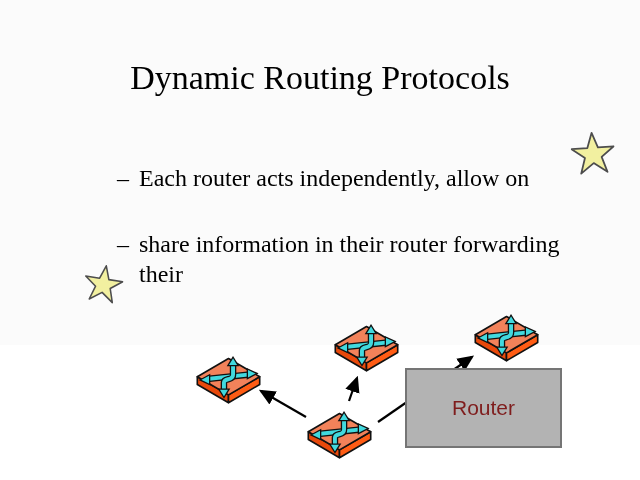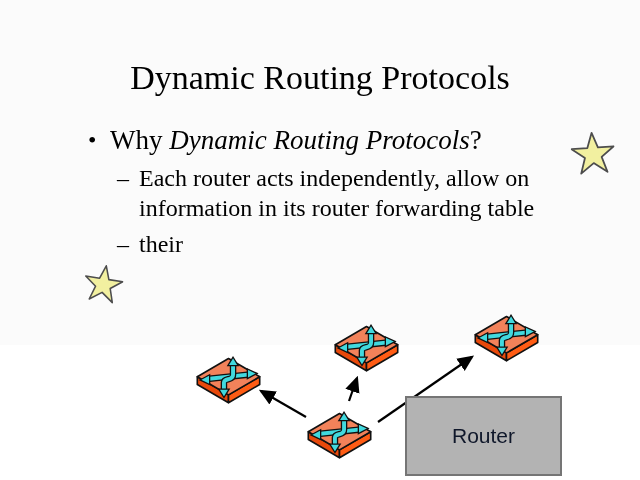--- a/index.html
+++ b/index.html
@@ -23,22 +23,22 @@
   .star svg{display:block;}
 
   .router{position:absolute;width:65px;height:52px;}
   .router svg{display:block;width:65px;height:52px;}
 
   .connectors{position:absolute;left:0;top:0;width:640px;height:480px;pointer-events:none;}
 
   .label-box{position:absolute;left:405px;top:368px;width:153px;height:76px;
              background:#b3b3b3;border:2px solid #757575;
              font-family:"Liberation Sans","DejaVu Sans",sans-serif;
-             font-size:21px;line-height:26px;text-align:center;color:#0f172a;
-             display:flex;flex-direction:column;justify-content:center;margin-top:28px;}
+             font-size:21px;line-height:26px;text-align:center;color:#7f1d1d;
+             display:flex;flex-direction:column;justify-content:center;}
   .defs-holder{position:absolute;width:0;height:0;overflow:hidden;}
 </style>
 </head>
 <body>
 
 <div class="slide">
 
   <svg class="defs-holder" aria-hidden="true">
     <defs>
       <g id="router-icon">
@@ -61,32 +61,29 @@
         <polygon points="50,4 62,38 98,38 69,60 80,95 50,73 20,95 31,60 2,38 38,38" fill="#f2f0a0" stroke="#4d4d4d" stroke-width="4" stroke-linejoin="round"></polygon>
       </g>
       <marker id="arrh" viewBox="0 0 10 10" refX="8.5" refY="5" markerWidth="7.5" markerHeight="7.5" orient="auto-start-reverse">
         <path d="M0,0.5 L10,5 L0,9.5 Z" fill="#000"></path>
       </marker>
     </defs>
   </svg>
 
   <h1 class="title">Dynamic Routing Protocols</h1>
 
-  <div class="bullet-row">
-    <span class="bullet-glyph">•</span><span>Why </span><span class="em">Dynamic Routing Protocols</span><span>?</span>
-  </div>
 
   <div class="sub sub1">
     <span class="dash">–</span>
     <div>Each router acts independently, allow on</div>
-    <div>information in its router forwarding table</div>
   </div>
 
   <div class="sub sub2">
     <span class="dash">–</span>
+    <div>share information in their router forwarding</div>
     <div>their</div>
   </div>
 
   <div class="star" style="left:571px;top:131px;transform:rotate(-4deg);">
     <svg width="44" height="44" viewBox="0 0 100 100">
         <use href="#star-shape"></use>
       </svg>
   </div>
   <div class="star" style="left:84px;top:264px;transform:rotate(9deg);">
     <svg width="39" height="39" viewBox="0 0 100 100">

